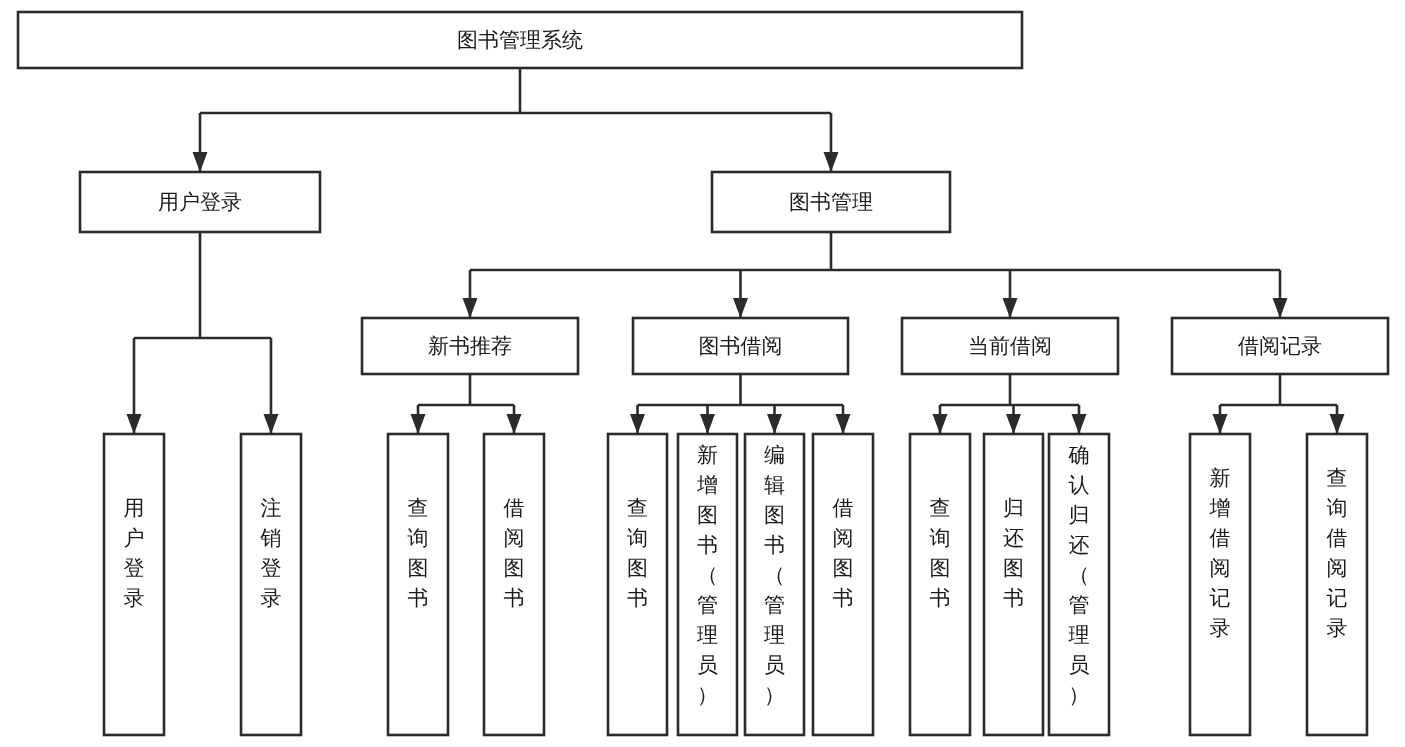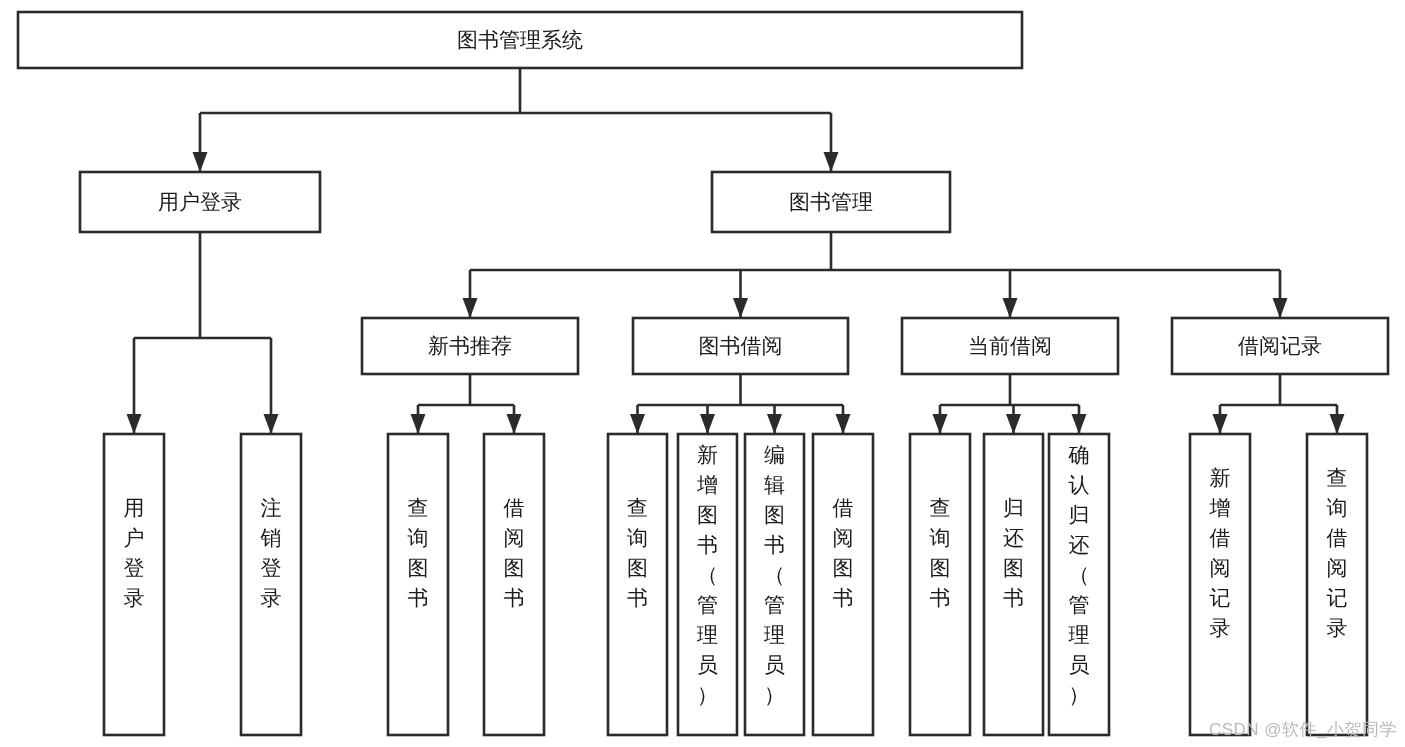--- a/index.html
+++ b/index.html
@@ -205,15 +205,14 @@
           <rect x="1190" y="434" width="60" height="301" class="node-box"></rect>
           <text x="1220" y="0" class="node-label-vertical"><tspan x="1220" y="484.5">新</tspan><tspan x="1220" y="514.5">增</tspan><tspan x="1220" y="544.5">借</tspan><tspan x="1220" y="574.5">阅</tspan><tspan x="1220" y="604.5">记</tspan><tspan x="1220" y="634.5">录</tspan></text>
         </g>
         <g>
           <rect x="1307" y="434" width="60" height="301" class="node-box"></rect>
           <text x="1337" y="0" class="node-label-vertical"><tspan x="1337" y="484.5">查</tspan><tspan x="1337" y="514.5">询</tspan><tspan x="1337" y="544.5">借</tspan><tspan x="1337" y="574.5">阅</tspan><tspan x="1337" y="604.5">记</tspan><tspan x="1337" y="634.5">录</tspan></text>
         </g>
       </g>
   </svg>
 
-  <div class="watermark">CSDN @软件_小贺同学</div>
 
 </div>
 
 </body></html>

